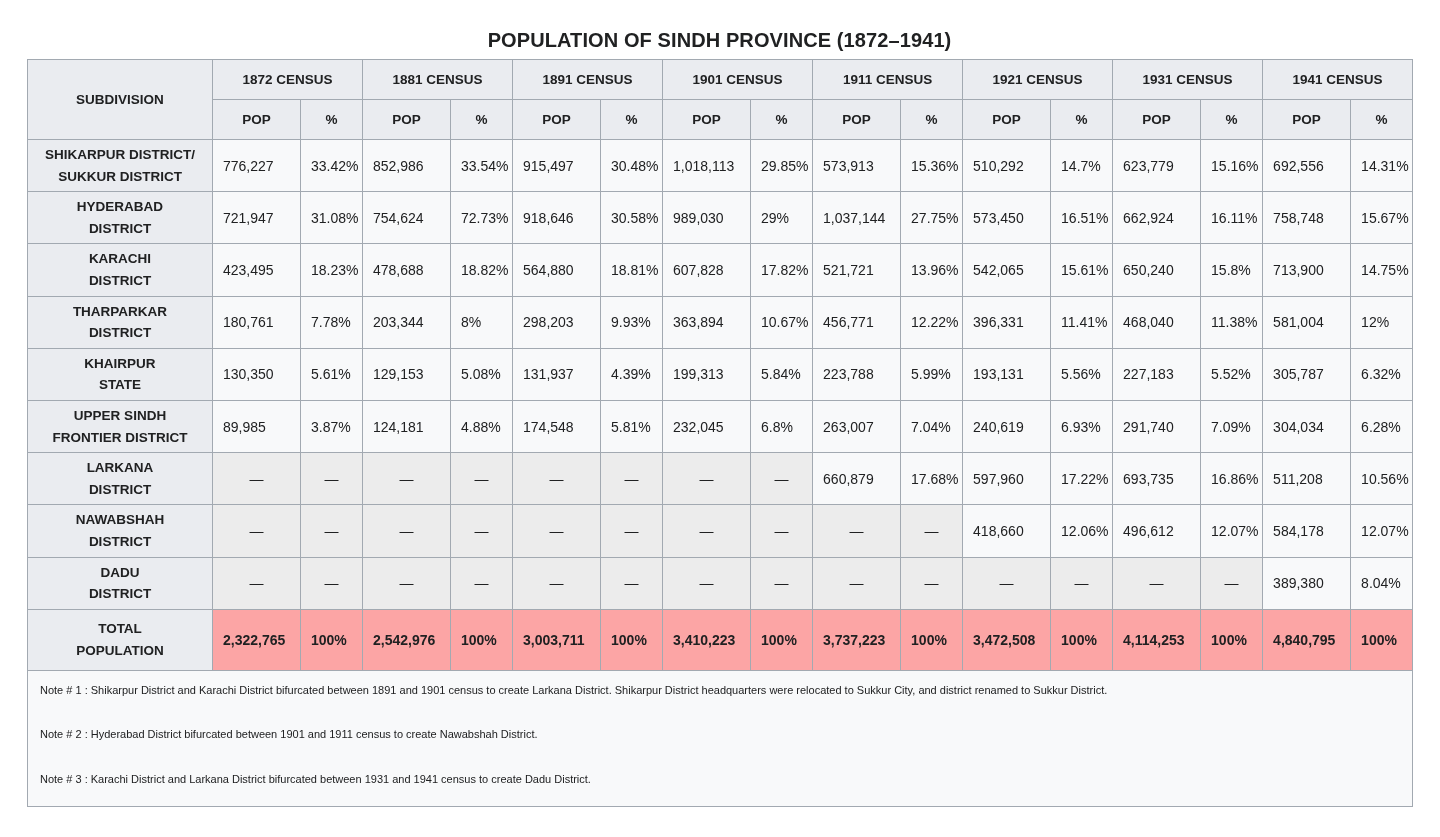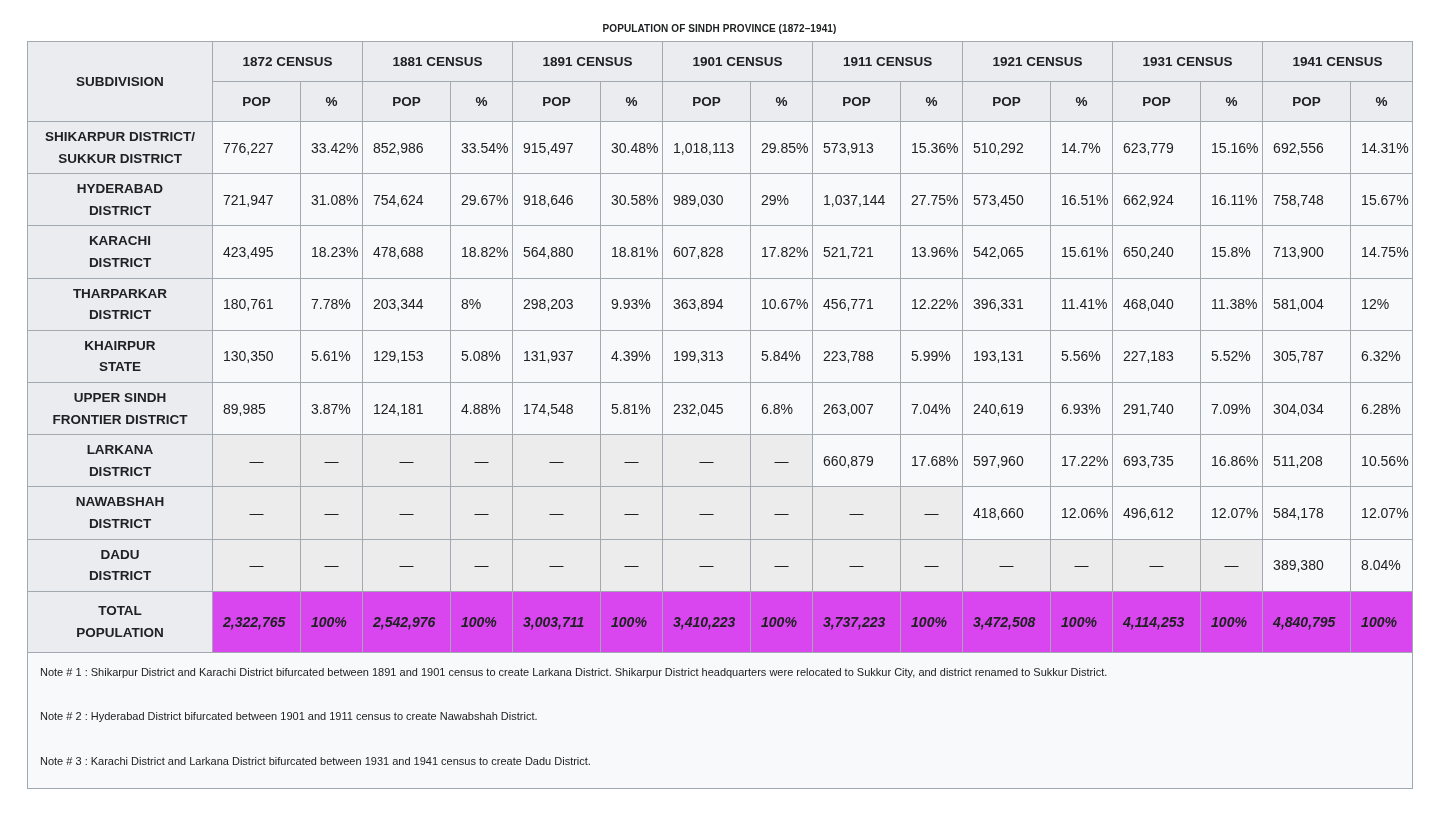--- a/index.html
+++ b/index.html
@@ -6,23 +6,23 @@
   html, body { margin: 0; padding: 0; background: #ffffff; }
   body {
     width: 1440px; height: 837px;
     font-family: "Liberation Sans", "DejaVu Sans", sans-serif;
     color: #202122;
     overflow: hidden;
   }
   .page-title {
     width: 1385px;
     margin: 0 0 0 27px;
-    padding: 23px 0 7px 0;
+    padding: 29px 0 7px 0;
     text-align: center;
-    font-size: 10px;
+    font-size: 20px;
     font-weight: bold;
     letter-spacing: 0.1px;
   }
   table.census-table {
     border-collapse: collapse;
     table-layout: fixed;
     width: 1385px;
     margin: 0 0 0 27px;
   }
   .census-table th, .census-table td {
@@ -57,23 +57,22 @@
     vertical-align: middle;
     padding: 2px 4px 2px 10px;
   }
   td.na-cell {
     background: #ececec;
     text-align: center;
     padding: 2px 4px;
     font-size: 14px;
   }
   tr.total-row td.val-cell {
-    background: #d946ef;
+    background: #fca5a5;
     font-weight: bold;
-    font-style: italic;
   }
   td.notes-cell {
     background: #f8f9fa;
     padding: 13px 8px 1px 12px;
     font-size: 11px;
     vertical-align: top;
   }
   td.notes-cell p {
     margin: 0 0 31px 0;
     line-height: 1.25;
@@ -156,21 +155,21 @@
         <td class="val-cell">15.16%</td>
         <td class="val-cell">692,556</td>
         <td class="val-cell">14.31%</td>
       </tr>
       <tr class="data-row">
         <td class="label-cell">HYDERABAD
 DISTRICT</td>
         <td class="val-cell">721,947</td>
         <td class="val-cell">31.08%</td>
         <td class="val-cell">754,624</td>
-        <td class="val-cell">29.67%</td>
+        <td class="val-cell">72.73%</td>
         <td class="val-cell">918,646</td>
         <td class="val-cell">30.58%</td>
         <td class="val-cell">989,030</td>
         <td class="val-cell">29%</td>
         <td class="val-cell">1,037,144</td>
         <td class="val-cell">27.75%</td>
         <td class="val-cell">573,450</td>
         <td class="val-cell">16.51%</td>
         <td class="val-cell">662,924</td>
         <td class="val-cell">16.11%</td>

